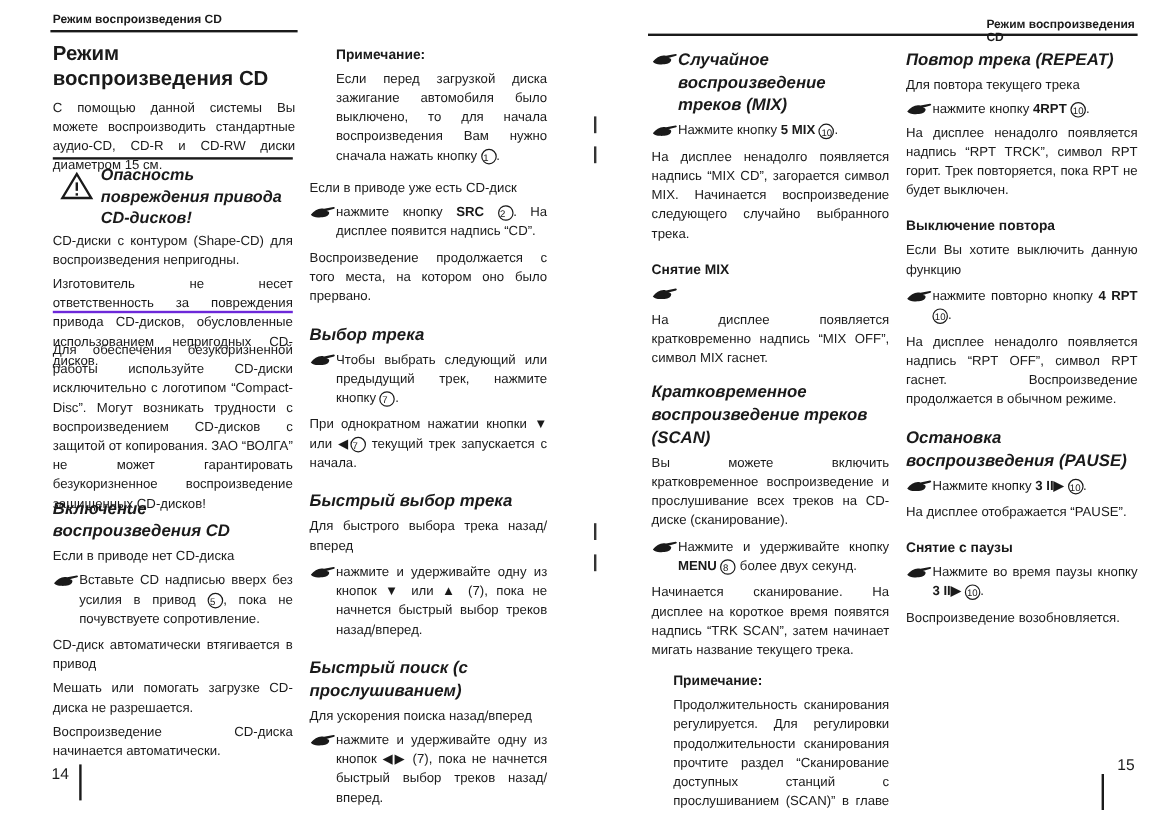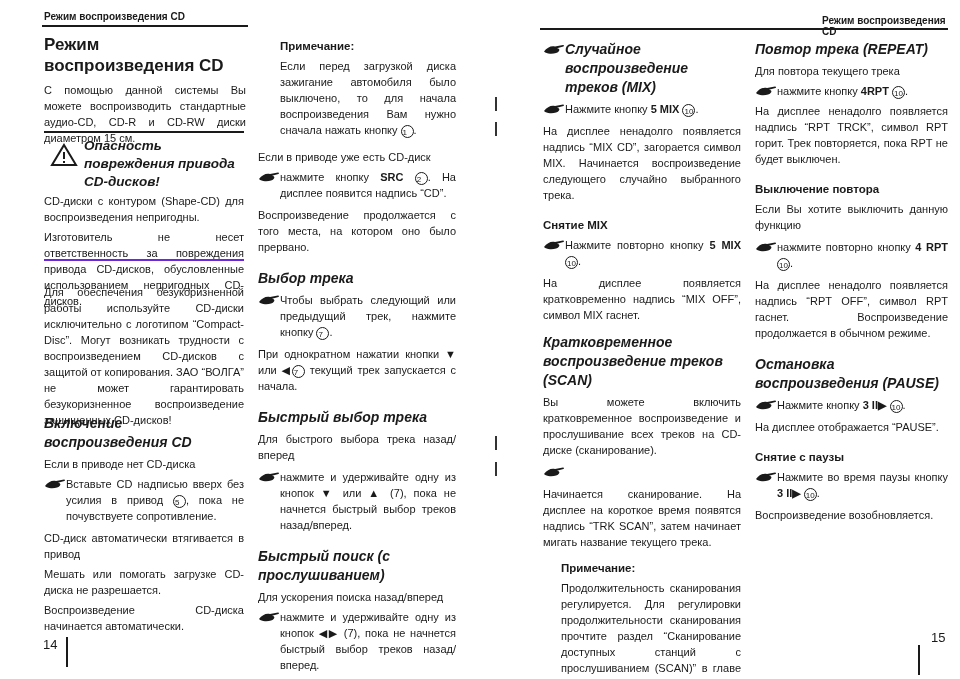--- a/index.html
+++ b/index.html
@@ -147,30 +147,30 @@
       </svg>
     <span class="txt"><span>Нажмите кнопку</span> <span class="k">5 MIX</span> <span class="circ">10</span>.</span>
   </div>
   <p class="p gap6">На дисплее ненадолго появляется надпись “MIX CD”, загорается символ MIX. Начинается воспроизведение следующего случайно выбранного трека.</p>
 
   <div class="h3 gap14">Снятие MIX</div>
   <div class="step gap4">
     <svg class="hand">
         <use href="#hand"></use>
       </svg>
-    <span class="txt"><span>Нажмите повторно кнопку</span> <span class="k">5 MIX</span> <span class="circ">10</span>.</span>
   </div>
   <p class="p gap6">На дисплее появляется кратковременно надпись “MIX OFF”, символ MIX гаснет.</p>
 
   <div class="h2 gap10">Кратковременное воспроизведение треков (SCAN)</div>
   <p class="p gap4">Вы можете включить кратковременное воспроизведение и прослушивание всех треков на CD-диске (сканирование).</p>
   <div class="step gap6">
     <svg class="hand">
         <use href="#hand"></use>
       </svg>
+    <span class="txt"><span>Нажмите и удерживайте кнопку</span> <span class="k">MENU</span> <span class="circ">8</span> <span>более двух секунд.</span></span>
   </div>
   <p class="p gap6">Начинается сканирование. На дисплее на короткое время появятся надпись “TRK SCAN”, затем начинает мигать название текущего трека.</p>
   <div class="note gap10" style="padding-left:18px;">
     <div class="h3">Примечание:</div>
     <p class="p gap4">Продолжительность сканирования регулируется. Для регулировки продолжительности сканирования прочтите раздел “Сканирование доступных станций с прослушиванием (SCAN)” в главе “Режим радио”.</p>
   </div>
 
 </div>
 
 <div class="col" style="left:755px;top:40px;width:193px;">

